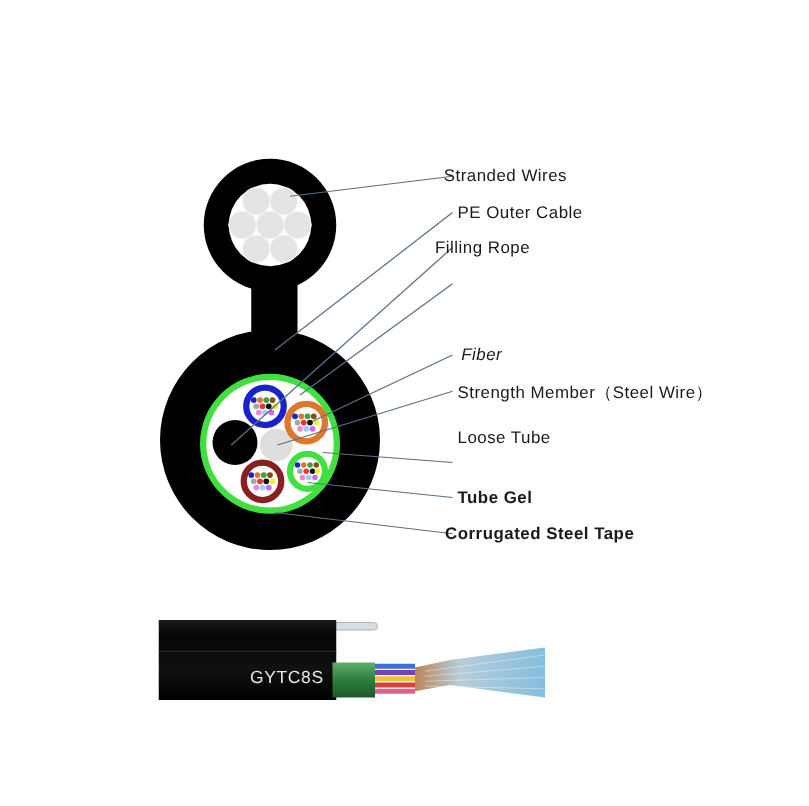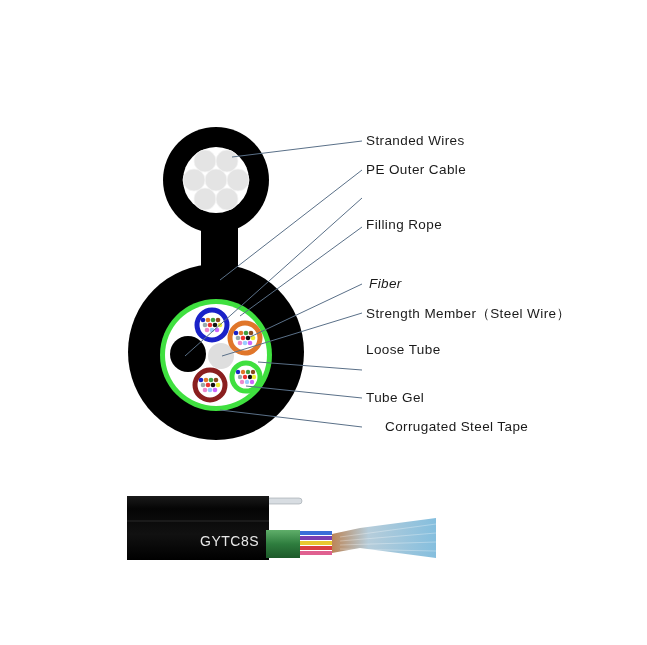--- a/index.html
+++ b/index.html
@@ -160,21 +160,21 @@
         <line x1="340" y1="537" x2="436" y2="524"></line>
         <line x1="340" y1="541" x2="436" y2="533"></line>
         <line x1="340" y1="545" x2="436" y2="542"></line>
         <line x1="340" y1="549" x2="436" y2="551"></line>
       </g>
       <text x="200" y="546" fill="#e8e8e8" font-size="14" letter-spacing="0.5">GYTC8S</text>
     </g>
   </svg>
 
   
-  <div class="label" style="left:366px; top:133px;text-align:right;">Stranded Wires</div>
+  <div class="label" style="left:355px; top:133px;text-align:right;">Stranded Wires</div>
   <div class="label" style="left:366px; top:162px;">PE Outer Cable</div>
-  <div class="label" style="left:366px; top:190px;margin-top:27px;">Filling Rope</div>
+  <div class="label" style="left:348px; top:190px;">Filling Rope</div>
   <div class="label" style="left:369px; top:276px;font-style:italic;">Fiber</div>
   <div class="label" style="left:366px; top:305px;">Strength Member（Steel Wire）</div>
   <div class="label" style="left:366px; top:342px;">Loose Tube</div>
-  <div class="label" style="left:366px; top:390px;">Tube Gel</div>
-  <div class="label" style="left:385px; top:419px;">Corrugated  Steel Tape</div>
+  <div class="label" style="left:366px; top:390px;font-weight:bold;">Tube Gel</div>
+  <div class="label" style="left:356px; top:419px;font-weight:bold;">Corrugated  Steel Tape</div>
 </div>
 
 </body></html>

